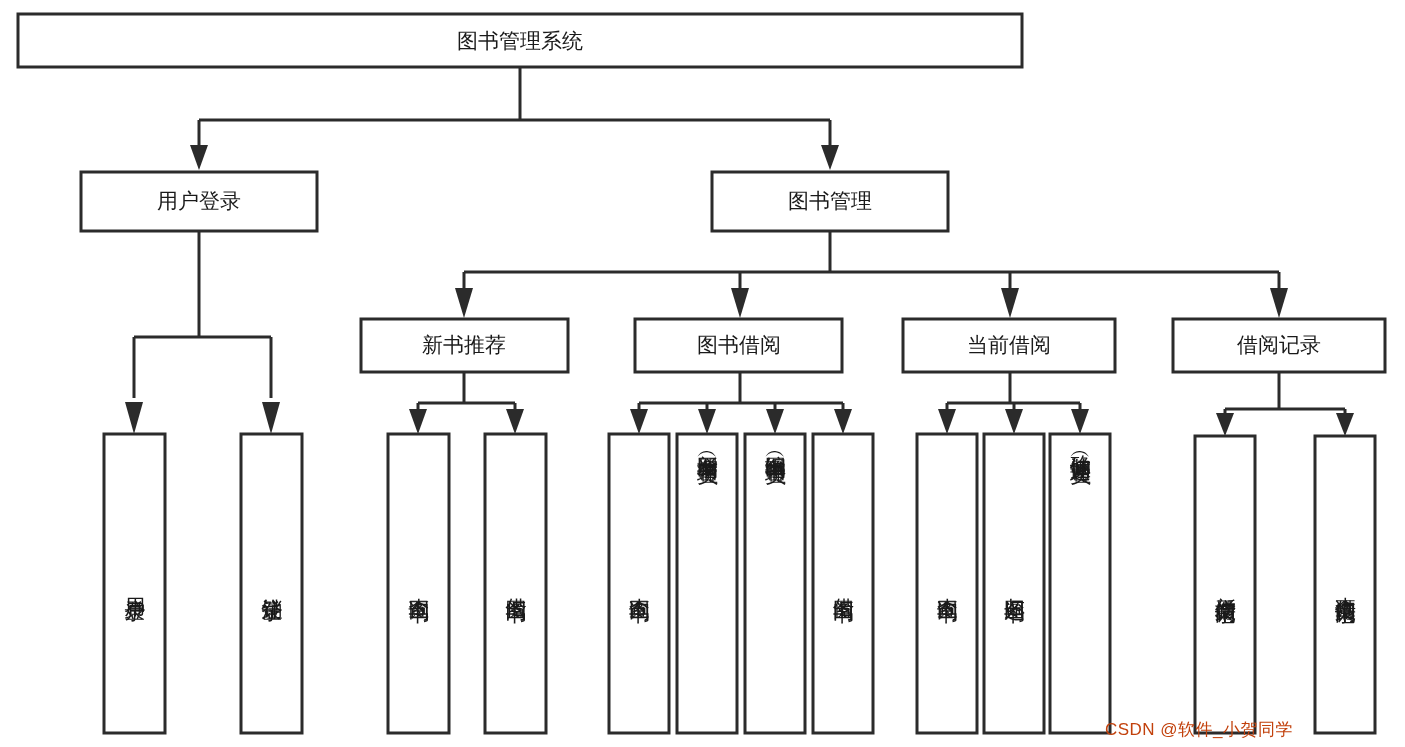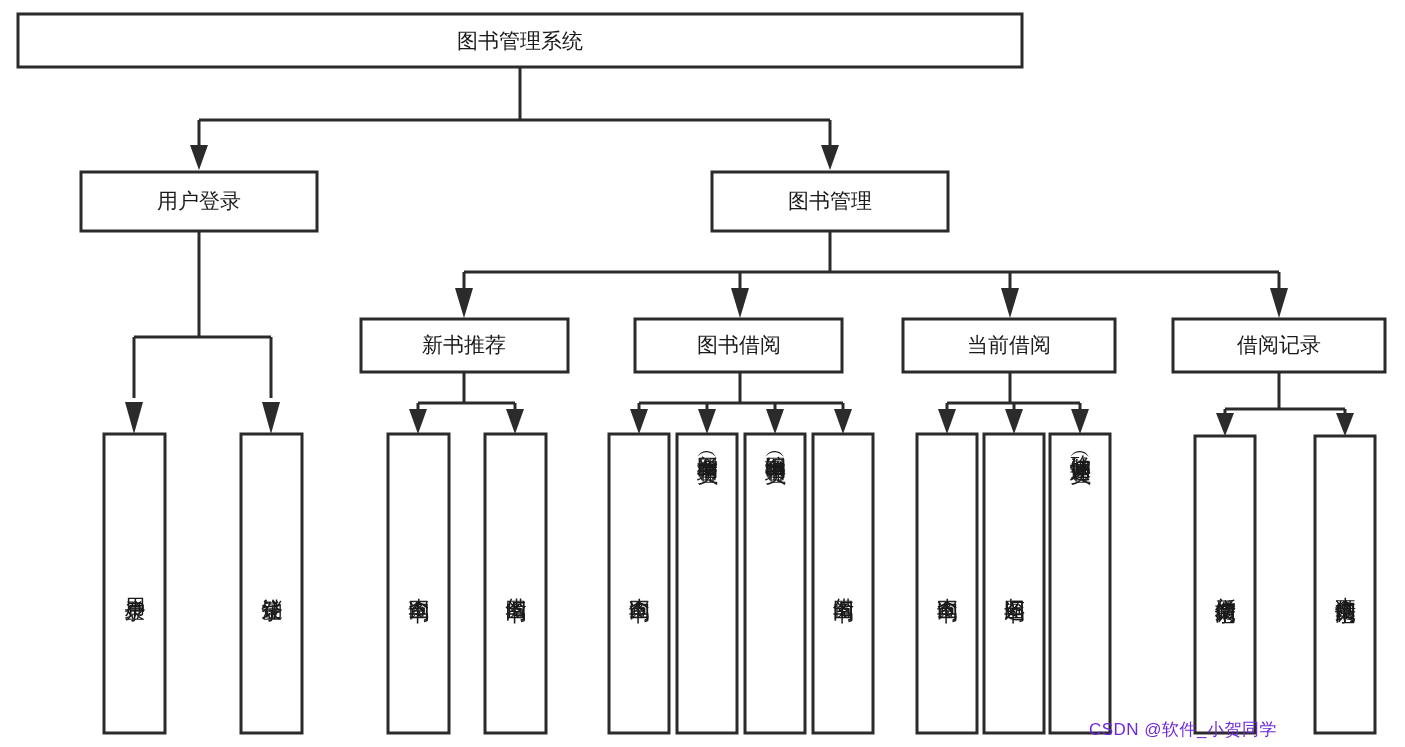--- a/index.html
+++ b/index.html
@@ -68,25 +68,25 @@
     user-select: none;
   }
   .leaf-cell {
     position: absolute;
     display: flex;
     align-items: center;
     justify-content: center;
   }
   #watermark {
     position: absolute;
-    right: 26px;
+    right: 10px;
     bottom: 6px;
     font-family: "Liberation Sans", "DejaVu Sans", sans-serif;
     font-size: 17px;
-    color: #6d28d9;
+    color: #c2410c;
     letter-spacing: 0.5px;
     white-space: nowrap;
     user-select: none;
   }
 </style>
 </head>
 <body>
 
 <div id="diagram-root">
 

